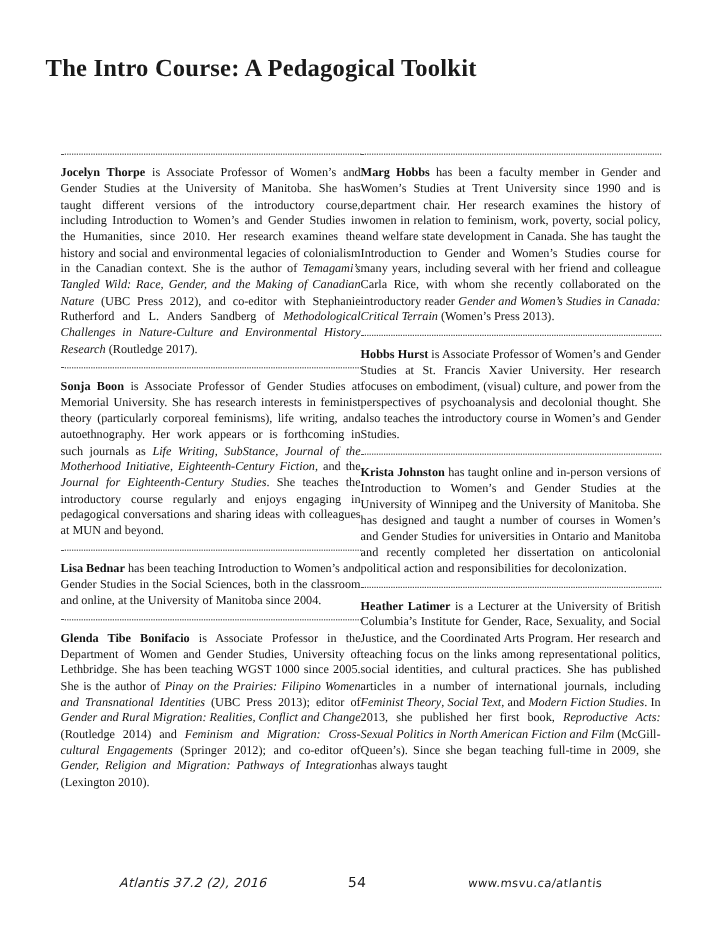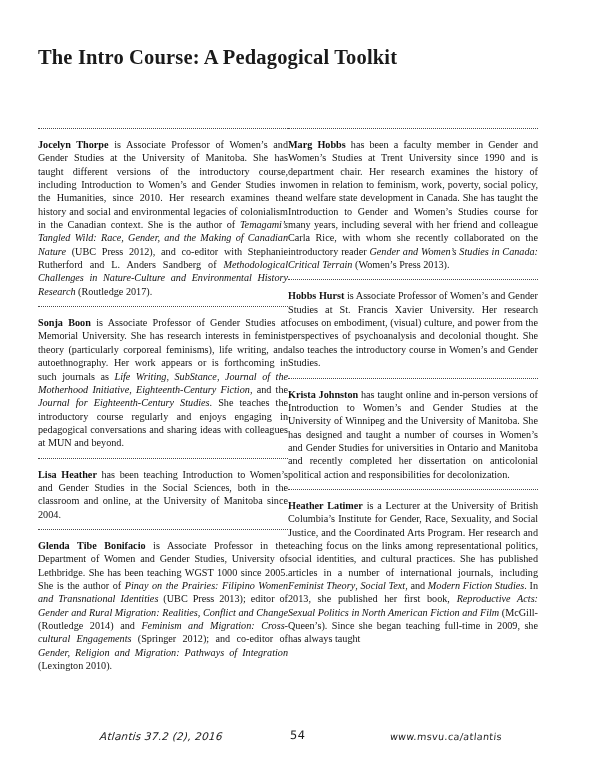--- a/index.html
+++ b/index.html
@@ -34,21 +34,21 @@
     color: #1a1a1a;
     line-height: 1.15;
   }
   .columns {
     position: absolute;
     left: 38px;
     top: 128px;
     width: 525px;
     height: 585px;
     display: flex;
-    justify-content: flex-start;
+    justify-content: center;
   }
   .col {
     width: 250px;
     display: block;
   }
   .bio {
     margin: 0;
     padding: 0;
     font-size: 10.2px;
     line-height: 13.35px;
@@ -126,21 +126,21 @@
   <h1 class="page-title">The Intro Course: A Pedagogical Toolkit</h1>
 
   <div class="columns">
 
     <div class="col" id="col-left">
         <hr class="rule top">
         <p class="bio"><span class="nm">Jocelyn Thorpe</span> is Associate Professor of Women’s and Gender Studies at the University of Manitoba. She has taught different versions of the introductory course, including Introduction to Women’s and Gender Studies in the Humanities, since 2010. Her research examines the history and social and environmental legacies of colonialism in the Canadian context. She is the author of <i>Temagami’s Tangled Wild: Race, Gender, and the Making of Canadian Nature</i> (UBC Press 2012), and co-editor with Stephanie Rutherford and L. Anders Sandberg of <i>Methodological Challenges in Nature-Culture and Environmental History Research</i> (Routledge 2017).</p>
         <hr class="rule mid">
         <p class="bio"><span class="nm">Sonja Boon</span> is Associate Professor of Gender Studies at Memorial University. She has research interests in feminist theory (particularly corporeal feminisms), life writing, and autoethnography. Her work appears or is forthcoming in such journals as <i>Life Writing</i>, <i>SubStance</i>, <i>Journal of the Motherhood Initiative</i>, <i>Eighteenth-Century Fiction</i>, and the <i>Journal for Eighteenth-Century Studies</i>. She teaches the introductory course regularly and enjoys engaging in pedagogical conversations and sharing ideas with colleagues at MUN and beyond.</p>
         <hr class="rule mid">
-        <p class="bio"><span class="nm">Lisa Heather</span> has been teaching Introduction to Women’s and Gender Studies in the Social Sciences, both in the classroom and online, at the University of Manitoba since 2004.</p>
+        <p class="bio"><span class="nm">Lisa Bednar</span> has been teaching Introduction to Women’s and Gender Studies in the Social Sciences, both in the classroom and online, at the University of Manitoba since 2004.</p>
         <hr class="rule mid">
         <p class="bio"><span class="nm">Glenda Tibe Bonifacio</span> is Associate Professor in the Department of Women and Gender Studies, University of Lethbridge. She has been teaching WGST 1000 since 2005. She is the author of <i>Pinay on the Prairies: Filipino Women and Transnational Identities</i> (UBC Press 2013); editor of <i>Gender and Rural Migration: Realities, Conflict and Change</i> (Routledge 2014) and <i>Feminism and Migration: Cross-cultural Engagements</i> (Springer 2012); and co-editor of <i>Gender, Religion and Migration: Pathways of Integration</i> (Lexington 2010).</p>
       </div>
 
     <div class="col" id="col-right">
         <hr class="rule top">
         <p class="bio"><span class="nm">Marg Hobbs</span> has been a faculty member in Gender and Women’s Studies at Trent University since 1990 and is department chair. Her research examines the history of women in relation to feminism, work, poverty, social policy, and welfare state development in Canada. She has taught the Introduction to Gender and Women’s Studies course for many years, including several with her friend and colleague Carla Rice, with whom she recently collaborated on the introductory reader <i>Gender and Women’s Studies in Canada: Critical Terrain</i> (Women’s Press 2013).</p>
         <hr class="rule mid">
         <p class="bio"><span class="nm">Hobbs Hurst</span> is Associate Professor of Women’s and Gender Studies at St. Francis Xavier University. Her research focuses on embodiment, (visual) culture, and power from the perspectives of psychoanalysis and decolonial thought. She also teaches the introductory course in Women’s and Gender Studies.</p>
         <hr class="rule mid">

